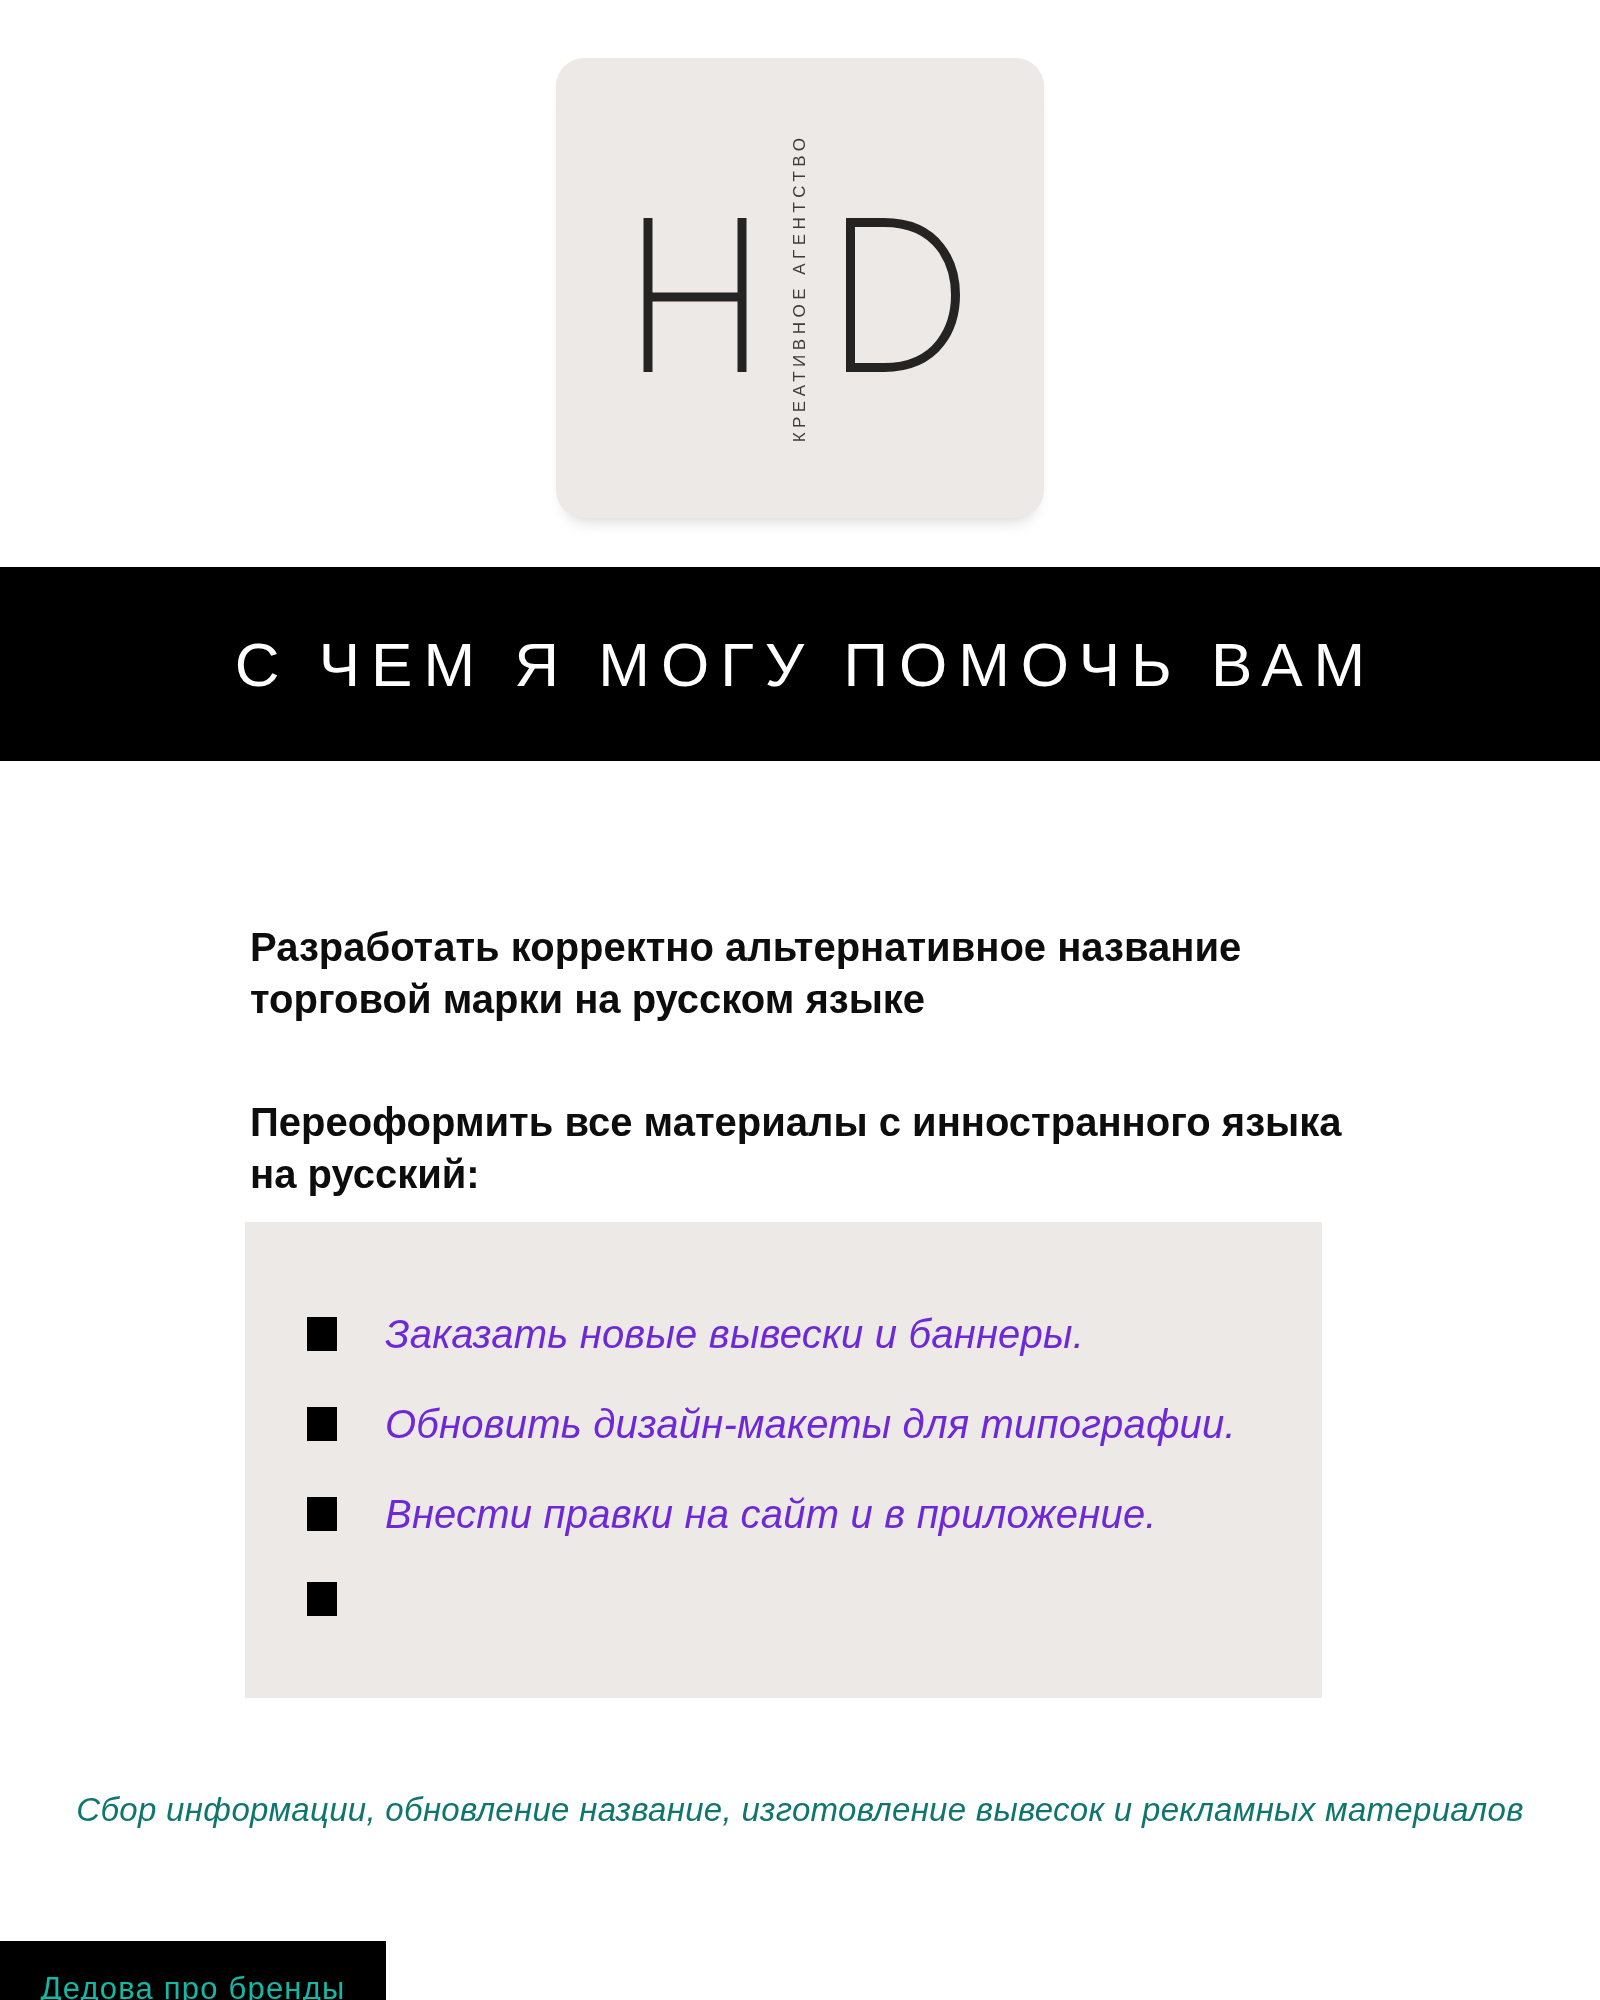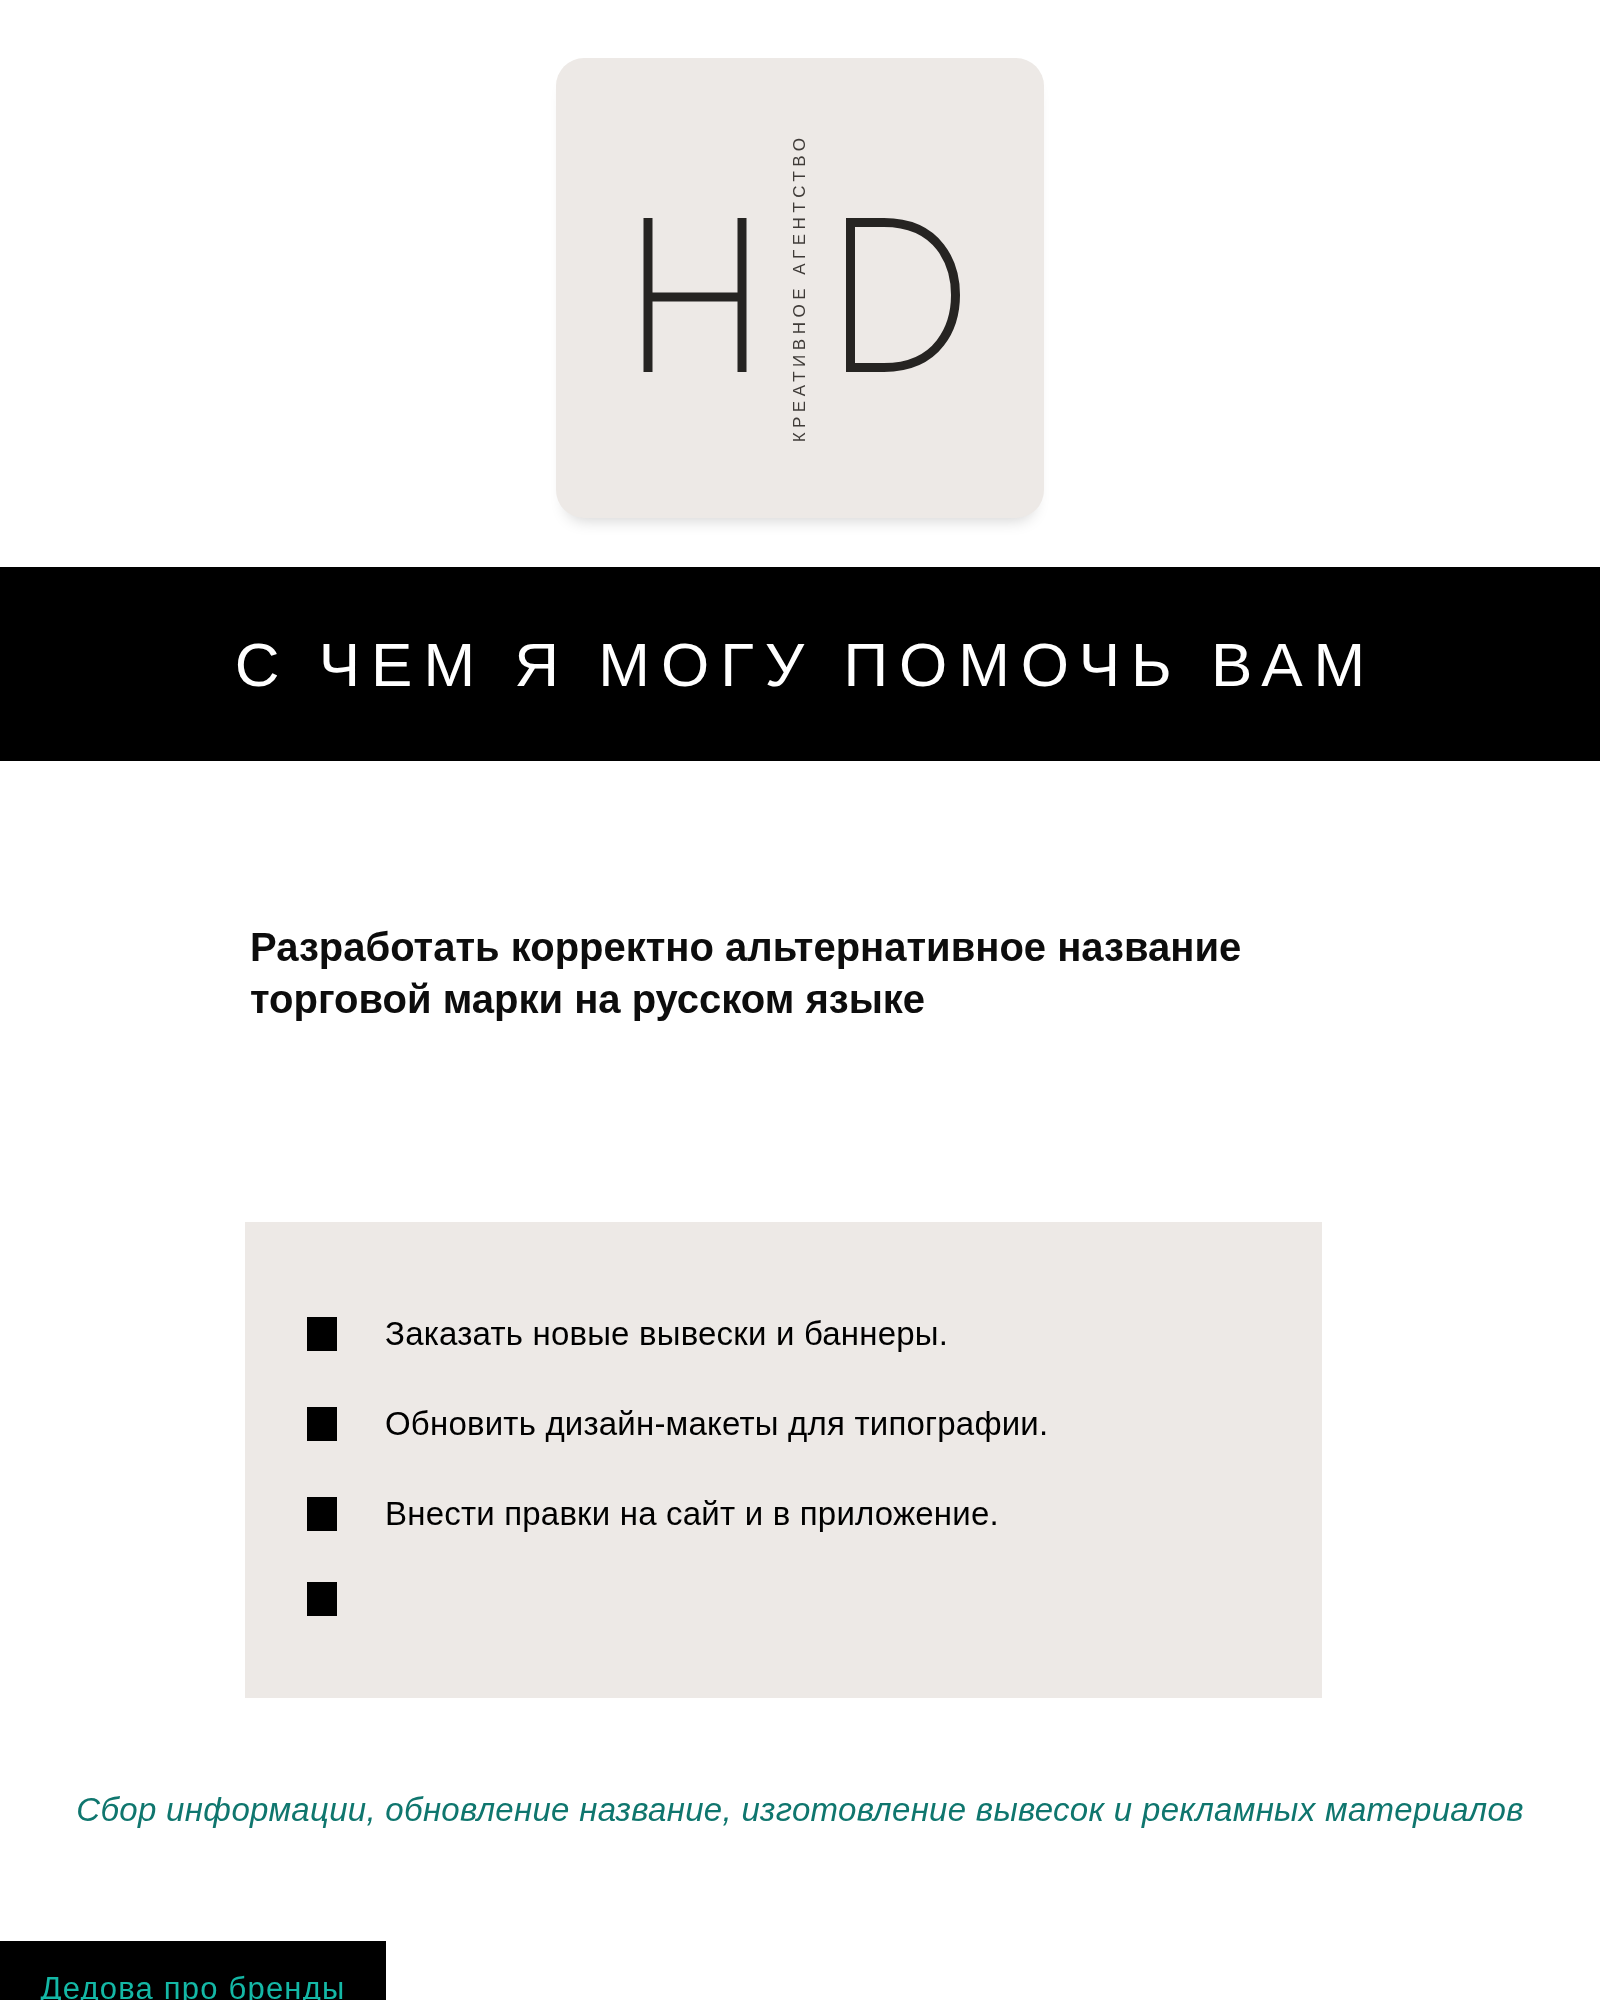--- a/index.html
+++ b/index.html
@@ -80,24 +80,25 @@
     display:flex;
     align-items:center;
   }
   .bullet{
     flex:0 0 auto;
     width:30px; height:34px;
     background:#000000;
     margin-right:48px;
   }
   .check-text{
-    font-size:33px;
+    font-size:40px;
     line-height:44px;
-    color:#000000;
+    color:#6d28d9;
     letter-spacing:0.2px;
+    font-style:italic;
   }
 
   
   .note{
     position:absolute;
     left:0; top:1786px;
     width:1600px;
     text-align:center;
     font-style:italic;
     font-size:33px;
@@ -143,20 +144,24 @@
 
   <div class="banner">
     <div class="banner-title">С ЧЕМ Я МОГУ ПОМОЧЬ ВАМ</div>
   </div>
 
   <div class="heading h1">
     <div>Разработать корректно альтернативное название</div>
     <div>торговой марки на русском языке</div>
   </div>
 
+  <div class="heading h2">
+    <div>Переоформить все материалы с инностранного языка</div>
+    <div>на русский:</div>
+  </div>
 
   <div class="check-box">
     <div class="check-row">
       <span class="bullet"></span>
       <span class="check-text">Заказать новые вывески и баннеры.</span>
     </div>
     <div class="check-row">
       <span class="bullet"></span>
       <span class="check-text">Обновить дизайн-макеты для типографии.</span>
     </div>

